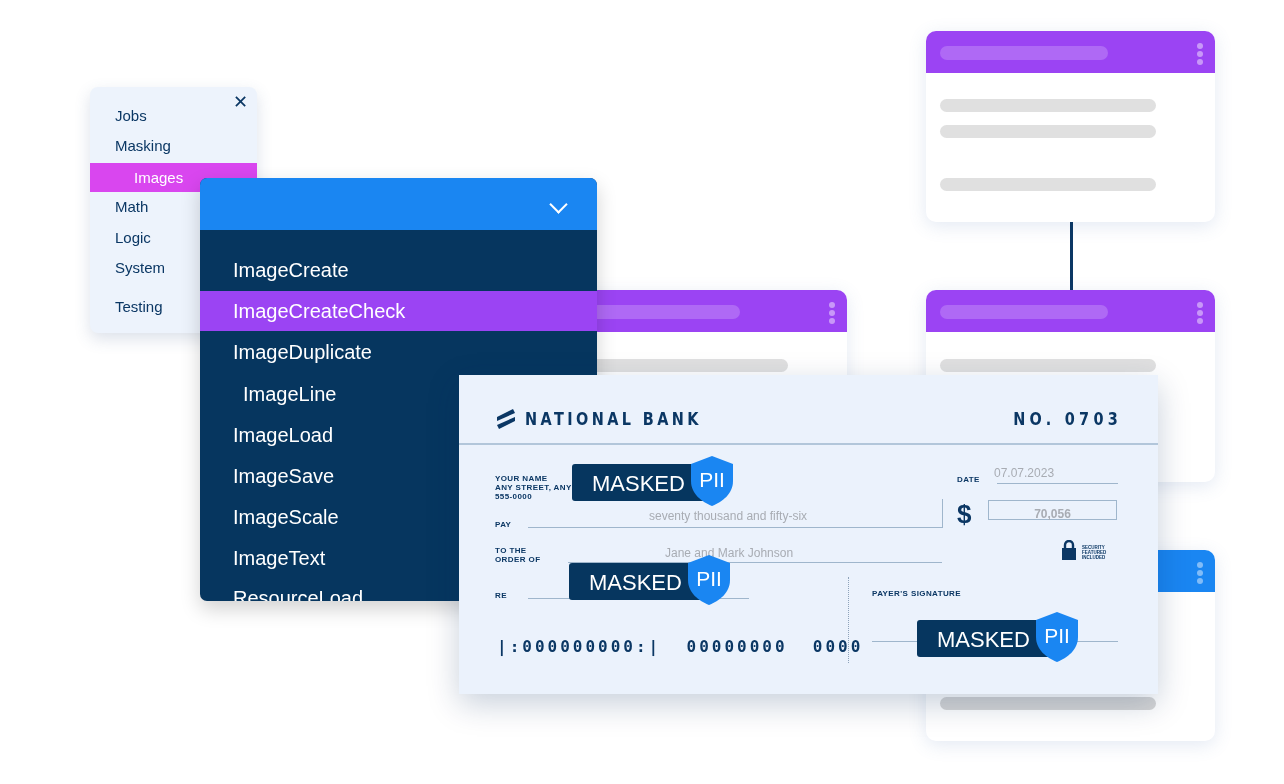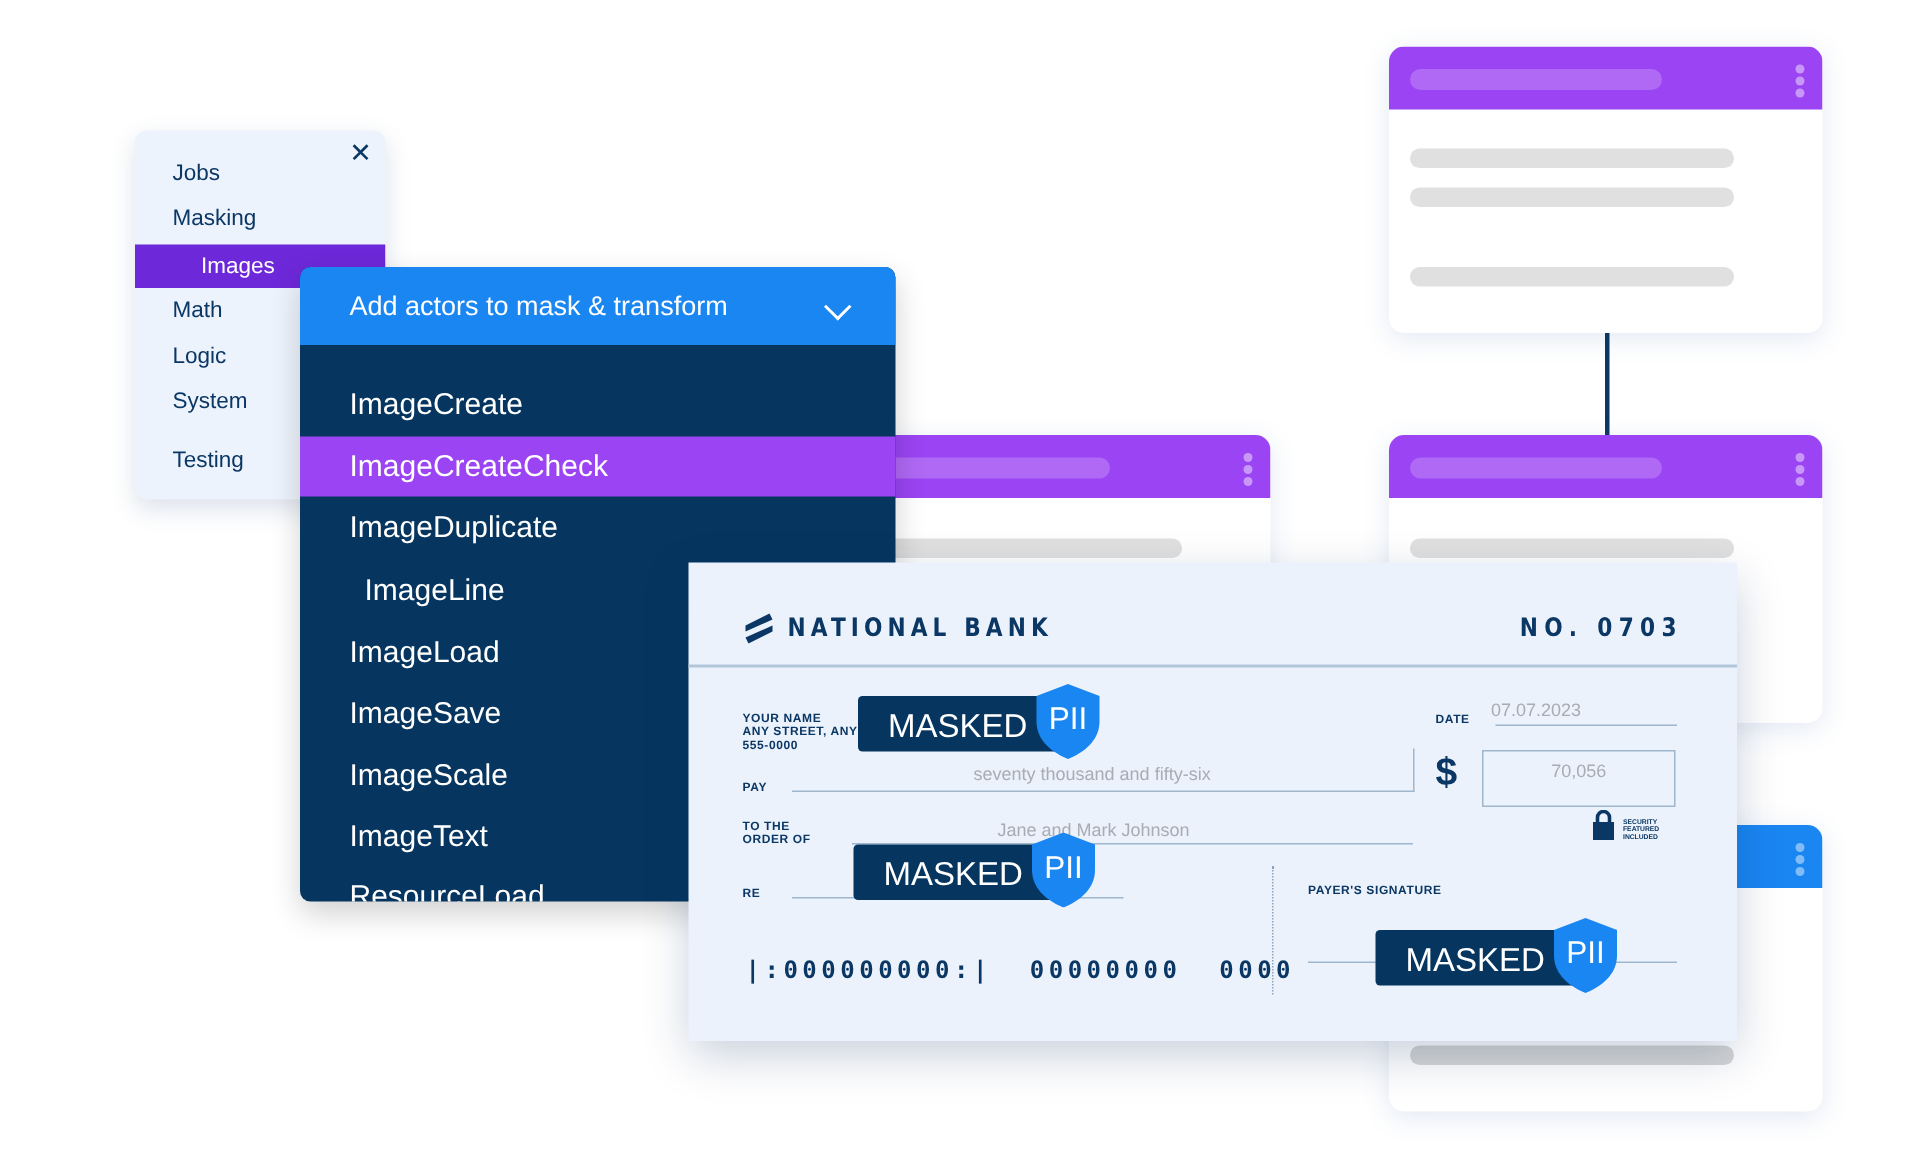--- a/index.html
+++ b/index.html
@@ -14,21 +14,21 @@
   .head-bar { position:absolute; left:14px; top:15px; width:168px; height:14px; border-radius:7px; background:rgba(255,255,255,0.2); }
   .kebab { position:absolute; right:12px; top:12px; width:6px; display:flex; flex-direction:column; gap:2px; cursor:pointer; }
   .kebab span { width:6px; height:6px; border-radius:50%; background:rgba(255,255,255,0.45); }
   .skel { position:absolute; left:14px; width:216px; height:13px; border-radius:7px; background:#e0e0e0; }
   .connector { position:absolute; left:1070px; top:222px; width:3px; height:70px; background:#0b3764; }
 
   
   .cat-menu { position:absolute; left:90px; top:87px; width:167px; height:246px; background:#edf3fc; border-radius:8px; box-shadow:0 6px 16px rgba(60,90,140,0.18); overflow:hidden; }
   .cat-close { position:absolute; right:9px; top:6px; font-size:18px; color:#0b3764; cursor:pointer; line-height:18px; }
   .cat-item { position:absolute; left:0; width:167px; height:29px; line-height:29px; padding-left:25px; box-sizing:border-box; font-size:15px; color:#0b3764; cursor:pointer; }
-  .cat-item.active { background:#6d28d9; color:#fff;padding-left:44px; }
+  .cat-item.active { background:#d946ef; color:#fff;padding-left:44px; }
 
   
   .actor-panel { position:absolute; left:200px; top:178px; width:397px; height:423px; background:#06365f; border-radius:7px; overflow:hidden; box-shadow:0 8px 20px rgba(0,0,0,0.18); }
   .actor-head { height:52px; background:#1a86f2; color:#fff; font-size:18px; line-height:52px; padding-left:33px; position:relative; cursor:pointer; }
   .actor-chevron { position:absolute; right:32px; top:20px; width:11px; height:11px; border-right:2px solid #fff; border-bottom:2px solid #fff; transform:rotate(45deg); }
   .actor-item { position:absolute; left:0; width:397px; height:40px; line-height:40px; padding-left:33px; box-sizing:border-box; color:#fff; font-size:20px; cursor:pointer; }
   .actor-item.active { background:#9b44f3; width:400px; }
 
   
   .check { position:absolute; left:459px; top:375px; width:699px; height:319px; background:#ebf2fc; box-shadow:0 10px 30px rgba(0,40,90,0.22); }
@@ -105,21 +105,20 @@
   <div class="cat-item" style="top:44px;">Masking</div>
   <div class="cat-item active" style="top:76px;">Images</div>
   <div class="cat-item" style="top:105px;">Math</div>
   <div class="cat-item" style="top:136px;">Logic</div>
   <div class="cat-item" style="top:166px;">System</div>
   <div class="cat-item" style="top:205px;">Testing</div>
 </div>
 
 <div class="actor-panel">
   <div class="actor-head">
-    <span>Add actors to mask &amp; transform</span>
     <span class="actor-chevron"></span>
   </div>
   <div class="actor-item" style="top:72px;">ImageCreate</div>
   <div class="actor-item active" style="top:113px;">ImageCreateCheck</div>
   <div class="actor-item" style="top:154px;">ImageDuplicate</div>
   <div class="actor-item" style="top:196px;margin-left:10px;">ImageLine</div>
   <div class="actor-item" style="top:237px;">ImageLoad</div>
   <div class="actor-item" style="top:278px;">ImageSave</div>
   <div class="actor-item" style="top:319px;">ImageScale</div>
   <div class="actor-item" style="top:360px;">ImageText</div>
@@ -144,21 +143,21 @@
   <div class="small-label" style="left:498px; top:100px;">DATE</div>
   <div class="faded" style="left:535px; top:91px;">07.07.2023</div>
   <div class="hline" style="left:538px; top:108px; width:121px;"></div>
 
   <div class="small-label" style="left:36px; top:145px;">PAY</div>
   <div class="faded" style="left:190px; top:134px;">seventy thousand and fifty-six</div>
   <div class="hline" style="left:69px; top:152px; width:415px;"></div>
   <div class="abs" style="left:483px; top:124px; width:1px; height:29px; background:#9fb6cc;"></div>
 
   <div class="abs" style="left:498px; top:124px; font-size:26px; font-weight:bold; color:#0b3764;">$</div>
-  <div class="abs" style="left:529px; top:125px; width:129px; height:38px; border:1px solid #9fb6cc; box-sizing:border-box;">
+  <div class="abs" style="left:529px; top:125px; width:129px; height:20px; border:1px solid #9fb6cc; box-sizing:border-box;font-weight:bold;">
     <div class="faded" style="position:static; text-align:center; line-height:27px;">70,056</div>
   </div>
 
   <div class="small-label" style="left:36px; top:171px;">
     <div>TO THE</div>
     <div>ORDER OF</div>
   </div>
   <div class="faded" style="left:206px; top:171px;">Jane and Mark Johnson</div>
   <div class="hline" style="left:109px; top:187px; width:374px;"></div>
 

